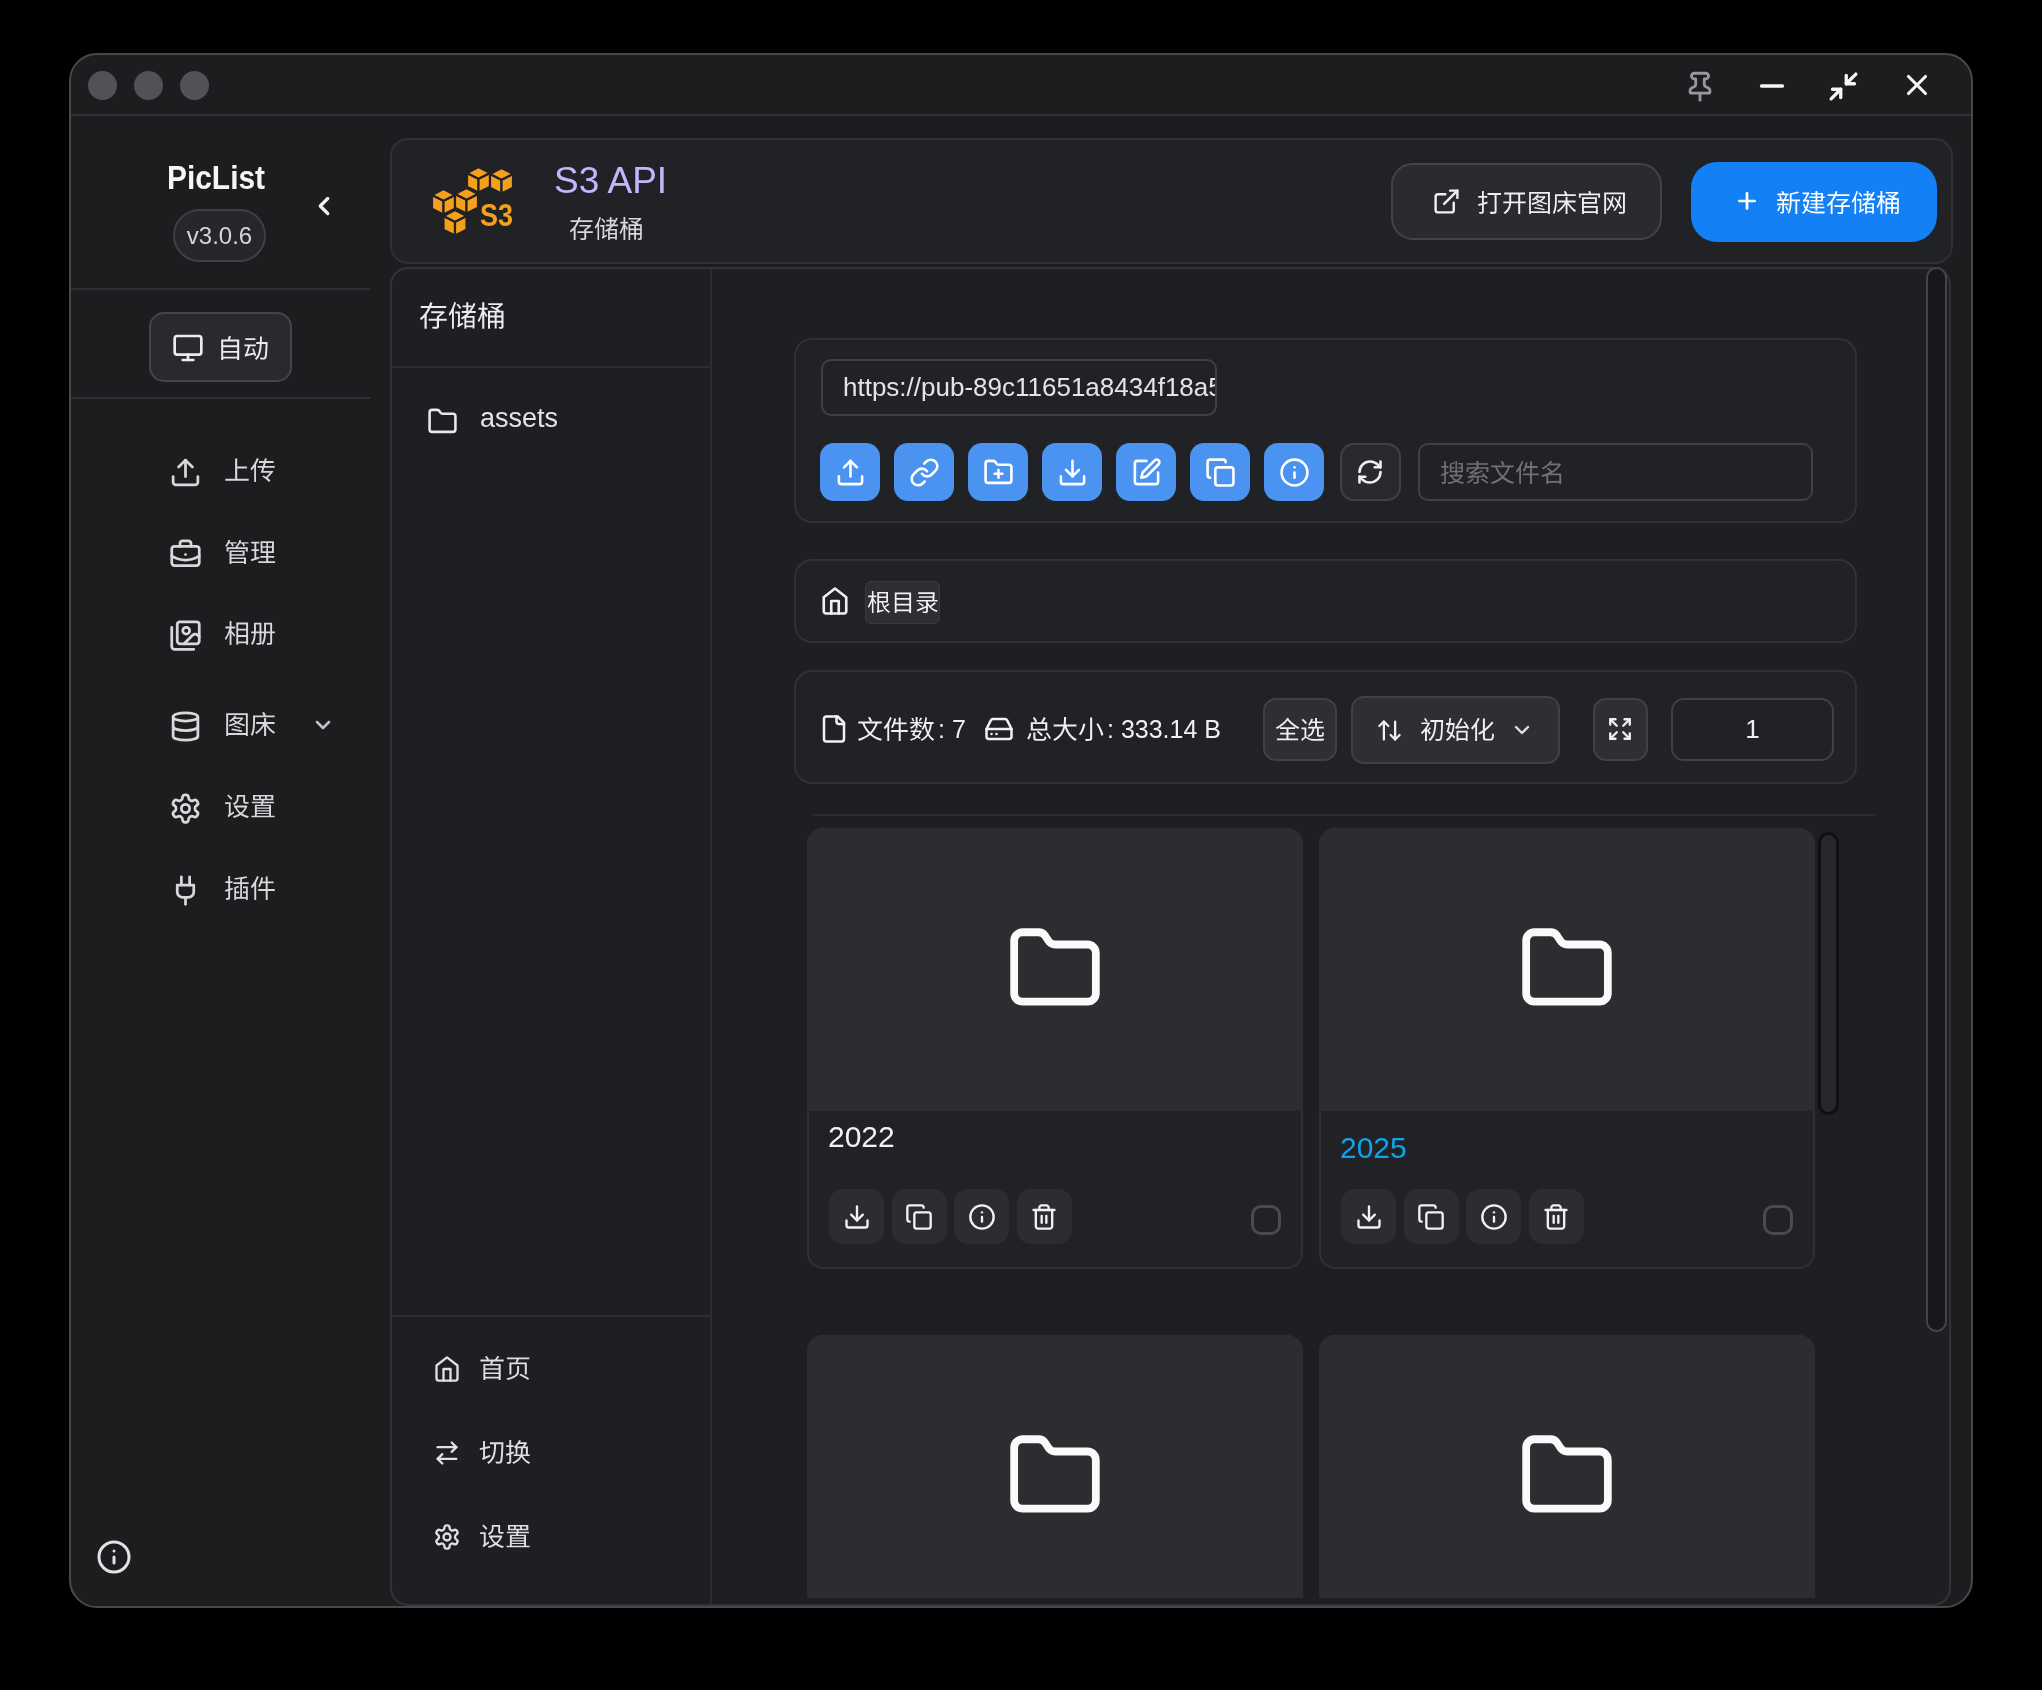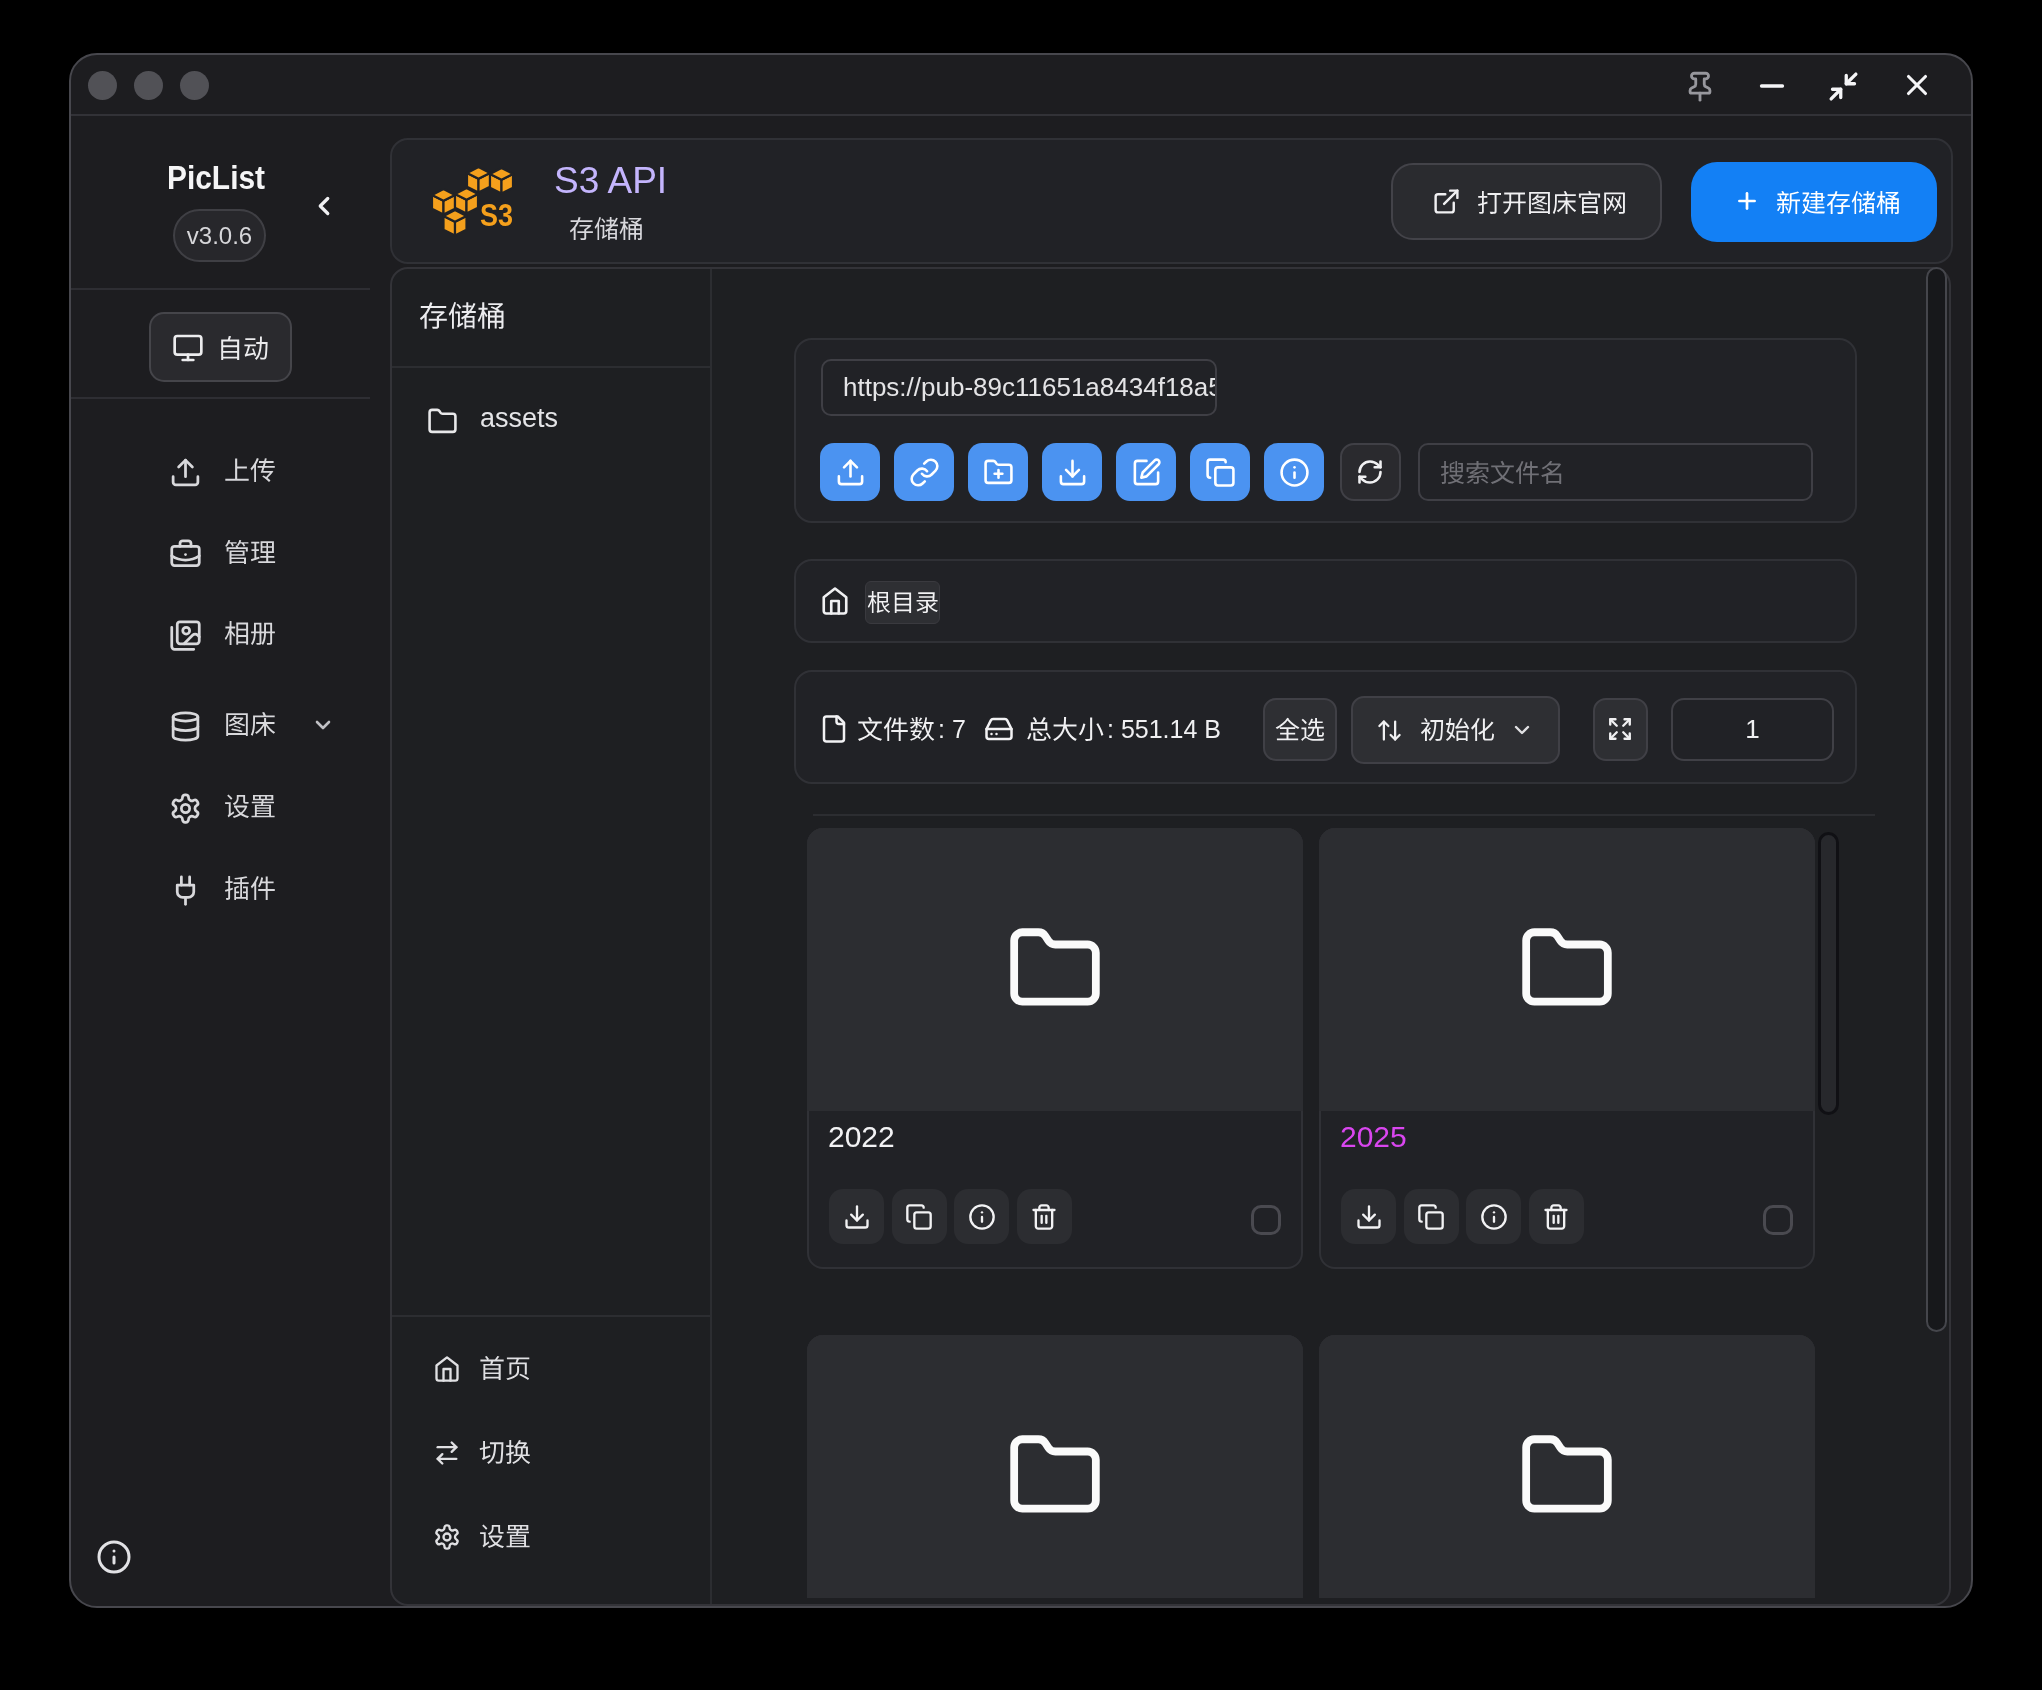--- a/index.html
+++ b/index.html
@@ -253,21 +253,21 @@
 <div class="a" style="left:546px;top:445px;font-size:25px;color:#f0f0f2;line-height:30px">: 7</div>
 <svg style="position:absolute;left:592.0px;top:445.0px;" width="30" height="30" viewBox="0 0 24 24" fill="none" stroke="#f2f2f4" stroke-width="2" stroke-linecap="round" stroke-linejoin="round">
       <line x1="22" x2="2" y1="12" y2="12"></line>
       <path d="M5.45 5.11 2 12v6a2 2 0 0 0 2 2h16a2 2 0 0 0 2-2v-6l-3.45-6.89A2 2 0 0 0 16.76 4H7.24a2 2 0 0 0-1.79 1.11z"></path>
       <line x1="6" x2="6.01" y1="16" y2="16"></line>
       <line x1="10" x2="10.01" y1="16" y2="16"></line>
     </svg>
 <svg style="position:absolute;left:634px;top:447px;" width="78" height="26" viewBox="0 0 78 26">
       <path fill="#f0f0f2" d="M19.7 17.3C21.2 19.1 22.8 21.5 23.3 23.1L24.9 22.2C24.3 20.5 22.8 18.2 21.2 16.5ZM10.7 15.9C12.4 17.1 14.4 18.9 15.4 20.2L16.8 18.9C15.8 17.7 13.8 15.9 12.1 14.8ZM7.3 16.6V22.0C7.3 24.1 8.1 24.7 11.2 24.7C11.8 24.7 16.4 24.7 17.1 24.7C19.4 24.7 20.1 23.9 20.4 21.0C19.8 20.9 19.0 20.5 18.5 20.3C18.4 22.5 18.2 22.9 16.9 22.9C15.9 22.9 12.1 22.9 11.3 22.9C9.6 22.9 9.4 22.8 9.4 22.0V16.6ZM3.6 17.0C3.1 19.0 2.2 21.3 1.1 22.6L2.9 23.5C4.1 21.9 4.9 19.5 5.4 17.4ZM6.9 8.1H19.2V12.7H6.9ZM4.8 6.3V14.6H21.3V6.3H17.1C18.0 5.0 19.0 3.4 19.8 1.9L17.8 1.1C17.1 2.6 16.0 4.8 14.9 6.3H9.6L11.2 5.5C10.7 4.3 9.5 2.5 8.3 1.1L6.7 1.9C7.8 3.2 8.9 5.1 9.3 6.3Z M38.0 1.1C38.0 3.1 38.0 5.7 37.6 8.5H27.6V10.5H37.3C36.2 15.4 33.6 20.5 27.1 23.3C27.7 23.7 28.3 24.4 28.6 24.9C34.9 22.0 37.8 17.0 39.0 12.0C41.1 17.9 44.4 22.5 49.5 24.9C49.8 24.3 50.4 23.5 50.9 23.1C45.9 21.0 42.5 16.2 40.6 10.5H50.5V8.5H39.7C40.0 5.8 40.1 3.2 40.1 1.1Z M64.1 1.4V22.3C64.1 22.8 63.9 22.9 63.3 23.0C62.8 23.0 60.9 23.0 59.0 22.9C59.3 23.5 59.7 24.4 59.8 25.0C62.3 25.0 63.9 24.9 64.8 24.6C65.8 24.3 66.2 23.7 66.2 22.3V1.4ZM70.3 8.0C72.6 11.8 74.7 16.6 75.3 19.7L77.4 18.9C76.7 15.8 74.5 11.0 72.2 7.3ZM57.3 7.5C56.6 11.0 55.1 15.5 52.8 18.3C53.4 18.5 54.2 19.0 54.7 19.3C57.0 16.4 58.6 11.7 59.4 7.9Z"></path>
     </svg>
-<div class="a" style="left:715px;top:445px;font-size:25px;color:#f0f0f2;line-height:30px">: 551.14 B</div>
+<div class="a" style="left:715px;top:445px;font-size:25px;color:#f0f0f2;line-height:30px">: 333.14 B</div>
 <div class="a" style="left:871px;top:429px;width:74px;height:63px;border-radius:13px;background:#2e2f33;border:2px solid #404046"></div>
 <svg style="position:absolute;left:883px;top:448px;" width="50" height="25" viewBox="0 0 50 25">
       <path fill="#f0f0f2" d="M12.3 0.7C9.8 4.7 5.2 8.4 0.7 10.4C1.1 10.8 1.7 11.5 2.0 12.0C3.0 11.5 4.0 10.9 4.9 10.3V11.9H11.5V15.8H5.1V17.5H11.5V21.6H1.9V23.3H23.2V21.6H13.5V17.5H20.2V15.8H13.5V11.9H20.2V10.2C21.2 10.9 22.1 11.5 23.1 12.1C23.4 11.5 24.0 10.9 24.4 10.5C20.4 8.3 16.7 5.8 13.6 2.1L14.0 1.5ZM5.0 10.2C7.8 8.4 10.5 6.1 12.5 3.5C14.9 6.2 17.4 8.3 20.2 10.2Z M26.5 2.9C28.0 4.1 29.7 5.8 30.4 7.1L31.9 5.9C31.1 4.7 29.4 3.0 27.9 1.8ZM36.1 1.8C35.5 4.0 34.5 6.2 33.1 7.6C33.6 7.9 34.4 8.4 34.8 8.6C35.3 7.9 35.9 7.1 36.4 6.1H40.1V9.8H33.0V11.4H37.5C37.1 14.7 36.1 17.1 32.3 18.4C32.7 18.8 33.3 19.4 33.5 19.9C37.7 18.3 38.9 15.4 39.4 11.4H42.0V17.2C42.0 19.1 42.4 19.7 44.3 19.7C44.7 19.7 46.4 19.7 46.7 19.7C48.3 19.7 48.8 18.9 49.0 15.7C48.5 15.6 47.7 15.3 47.3 14.9C47.2 17.6 47.2 17.9 46.5 17.9C46.2 17.9 44.8 17.9 44.5 17.9C43.9 17.9 43.8 17.9 43.8 17.2V11.4H48.8V9.8H42.0V6.1H47.7V4.5H42.0V1.1H40.1V4.5H37.1C37.5 3.7 37.7 2.9 38.0 2.1ZM31.3 10.6H26.4V12.3H29.5V19.9C28.4 20.4 27.2 21.3 26.1 22.4L27.4 24.0C28.8 22.4 30.1 21.1 31.1 21.1C31.6 21.1 32.4 21.9 33.4 22.5C35.0 23.4 37.1 23.7 40.0 23.7C42.5 23.7 46.7 23.6 48.6 23.4C48.7 22.9 49.0 22.0 49.2 21.5C46.7 21.8 42.9 21.9 40.0 21.9C37.4 21.9 35.3 21.8 33.7 20.9C32.5 20.1 31.9 19.6 31.3 19.5Z"></path>
     </svg>
 <div class="a" style="left:959px;top:427px;width:209px;height:68px;border-radius:13px;background:#2e2f33;border:2px solid #404046"></div>
 <svg style="position:absolute;left:983.5px;top:447.5px;" width="27" height="27" viewBox="0 0 24 24" fill="none" stroke="#f0f0f2" stroke-width="2" stroke-linecap="round" stroke-linejoin="round">
       <path d="m3 8 4-4 4 4"></path>
       <path d="M7 4v16"></path>
       <path d="m21 16-4 4-4-4"></path>
       <path d="M17 20V4"></path>
@@ -323,21 +323,21 @@
         <path d="M8 6V4c0-1 1-2 2-2h4c1 0 2 1 2 2v2"></path>
         <line x1="10" x2="10" y1="11" y2="17"></line>
         <line x1="14" x2="14" y1="11" y2="17"></line>
       </svg>
       <div class="a" style="left:539px;top:387px;width:30px;height:30px;border-radius:10px;border:3px solid #4a4a50"></div>
 <div class="a" style="left:607px;top:10px;width:496px;height:441px;background:#212226;border:2px solid #303136;border-radius:16px"></div>
       <div class="a" style="left:607px;top:10px;width:496px;height:283px;background:#2c2d31;border-radius:16px 16px 0 0"></div>
       <svg style="position:absolute;left:806.0px;top:102.0px;" width="98" height="98" viewBox="0 0 24 24" fill="none" stroke="#fafafa" stroke-width="1.9" stroke-linecap="round" stroke-linejoin="round">
         <path d="M20 20a2 2 0 0 0 2-2V8a2 2 0 0 0-2-2h-7.9a2 2 0 0 1-1.69-.9L9.6 3.9A2 2 0 0 0 7.93 3H4a2 2 0 0 0-2 2v13a2 2 0 0 0 2 2Z"></path>
       </svg>
-      <div class="a" style="left:628px;top:302px;font-size:30px;color:#d946ef">2025</div>
+      <div class="a" style="left:628px;top:313px;font-size:30px;color:#0ea5e9">2025</div>
       <div class="a" style="left:629.0px;top:371px;width:55px;height:55px;border-radius:14px;background:#2c2d31"></div>
       <svg style="position:absolute;left:642.5px;top:384.5px;" width="28" height="28" viewBox="0 0 24 24" fill="none" stroke="#f2f2f4" stroke-width="2" stroke-linecap="round" stroke-linejoin="round">
         <path d="M21 15v4a2 2 0 0 1-2 2H5a2 2 0 0 1-2-2v-4"></path>
         <polyline points="7 10 12 15 17 10"></polyline>
         <line x1="12" x2="12" y1="15" y2="3"></line>
       </svg>
       <div class="a" style="left:691.5px;top:371px;width:55px;height:55px;border-radius:14px;background:#2c2d31"></div>
       <svg style="position:absolute;left:705.0px;top:384.5px;" width="28" height="28" viewBox="0 0 24 24" fill="none" stroke="#f2f2f4" stroke-width="2" stroke-linecap="round" stroke-linejoin="round">
         <rect width="14" height="14" x="8" y="8" rx="2"></rect>
         <path d="M4 16c-1.1 0-2-.9-2-2V4c0-1.1.9-2 2-2h10c1.1 0 2 .9 2 2"></path>

